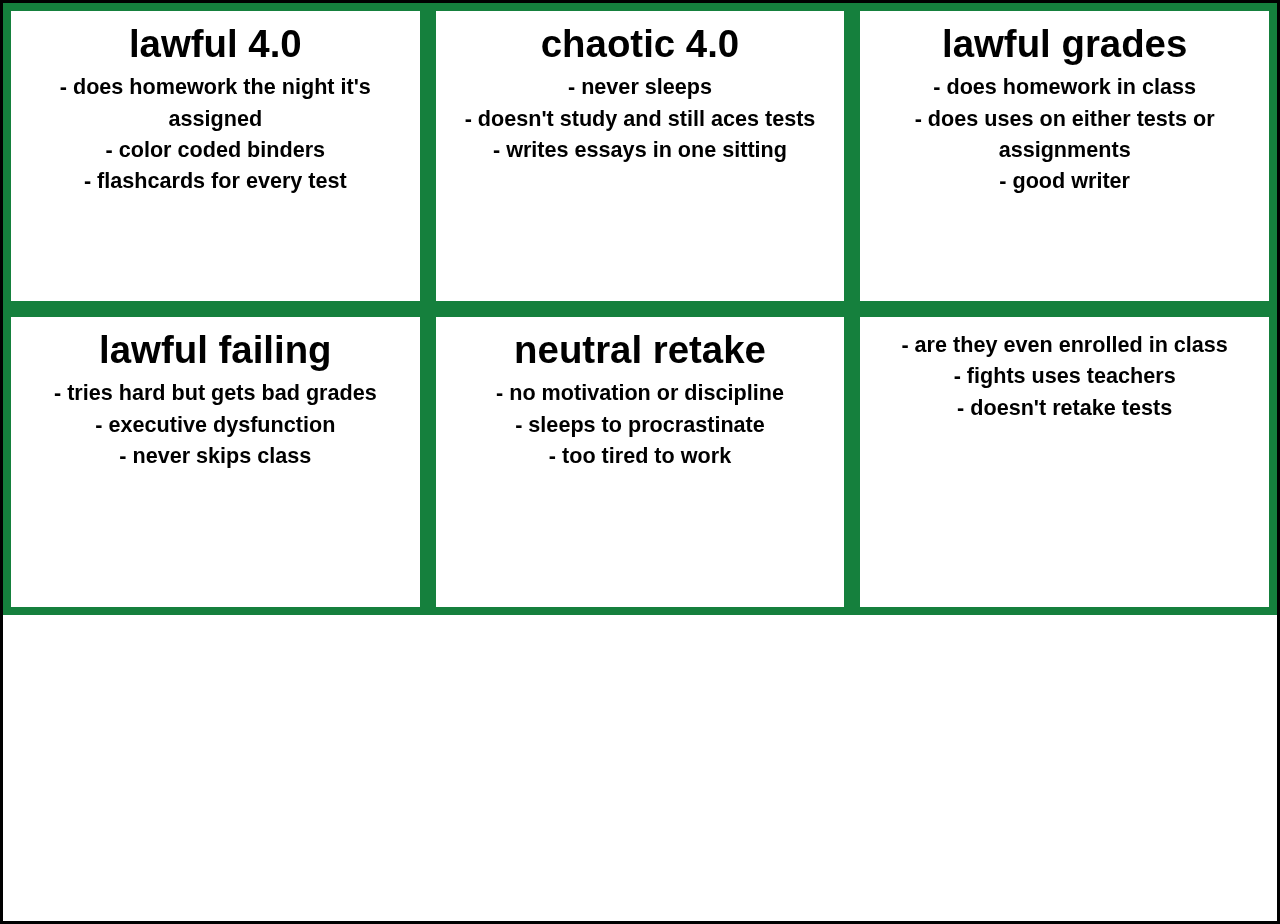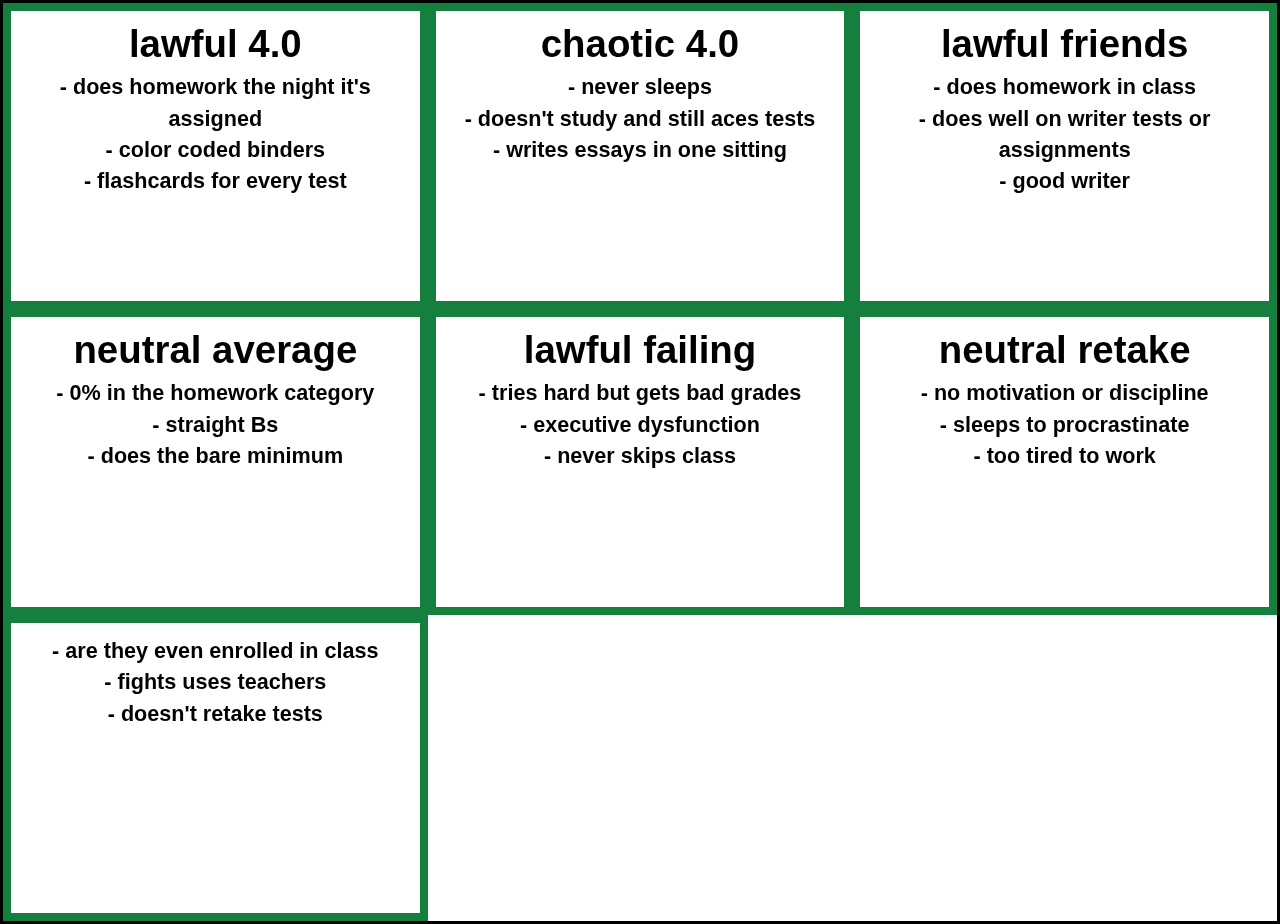--- a/index.html
+++ b/index.html
@@ -61,30 +61,24 @@
 - color coded binders
 - flashcards for every test</div>
     </div>
     <div class="cell">
       <div class="cell-title">chaotic 4.0</div>
       <div class="cell-body" style="white-space: pre-line;">- never sleeps
 - doesn't study and still aces tests
 - writes essays in one sitting</div>
     </div>
     <div class="cell">
-      <div class="cell-title">lawful friends</div>
+      <div class="cell-title">lawful grades</div>
       <div class="cell-body" style="white-space: pre-line;">- does homework in class
-- does well on writer tests or assignments
+- does uses on either tests or assignments
 - good writer</div>
-    </div>
-    <div class="cell">
-      <div class="cell-title">neutral average</div>
-      <div class="cell-body" style="white-space: pre-line;">- 0% in the homework category
-- straight Bs
-- does the bare minimum</div>
     </div>
     <div class="cell">
       <div class="cell-title">lawful failing</div>
       <div class="cell-body" style="white-space: pre-line;">- tries hard but gets bad grades
 - executive dysfunction
 - never skips class</div>
     </div>
     <div class="cell">
       <div class="cell-title">neutral retake</div>
       <div class="cell-body" style="white-space: pre-line;">- no motivation or discipline

